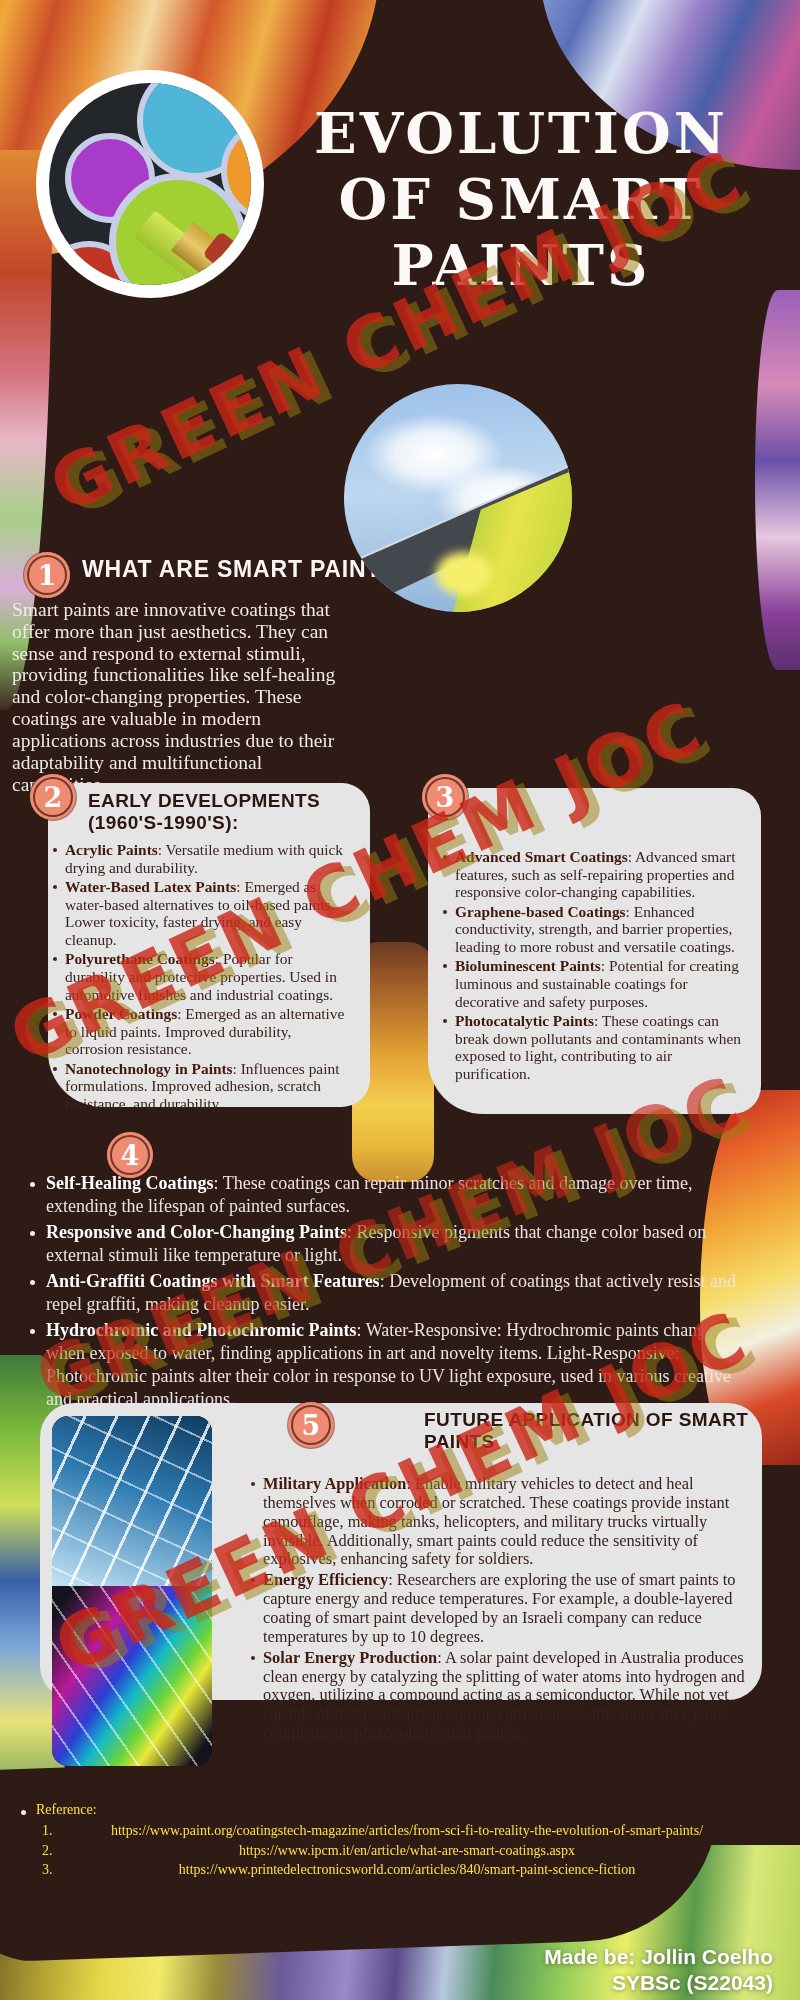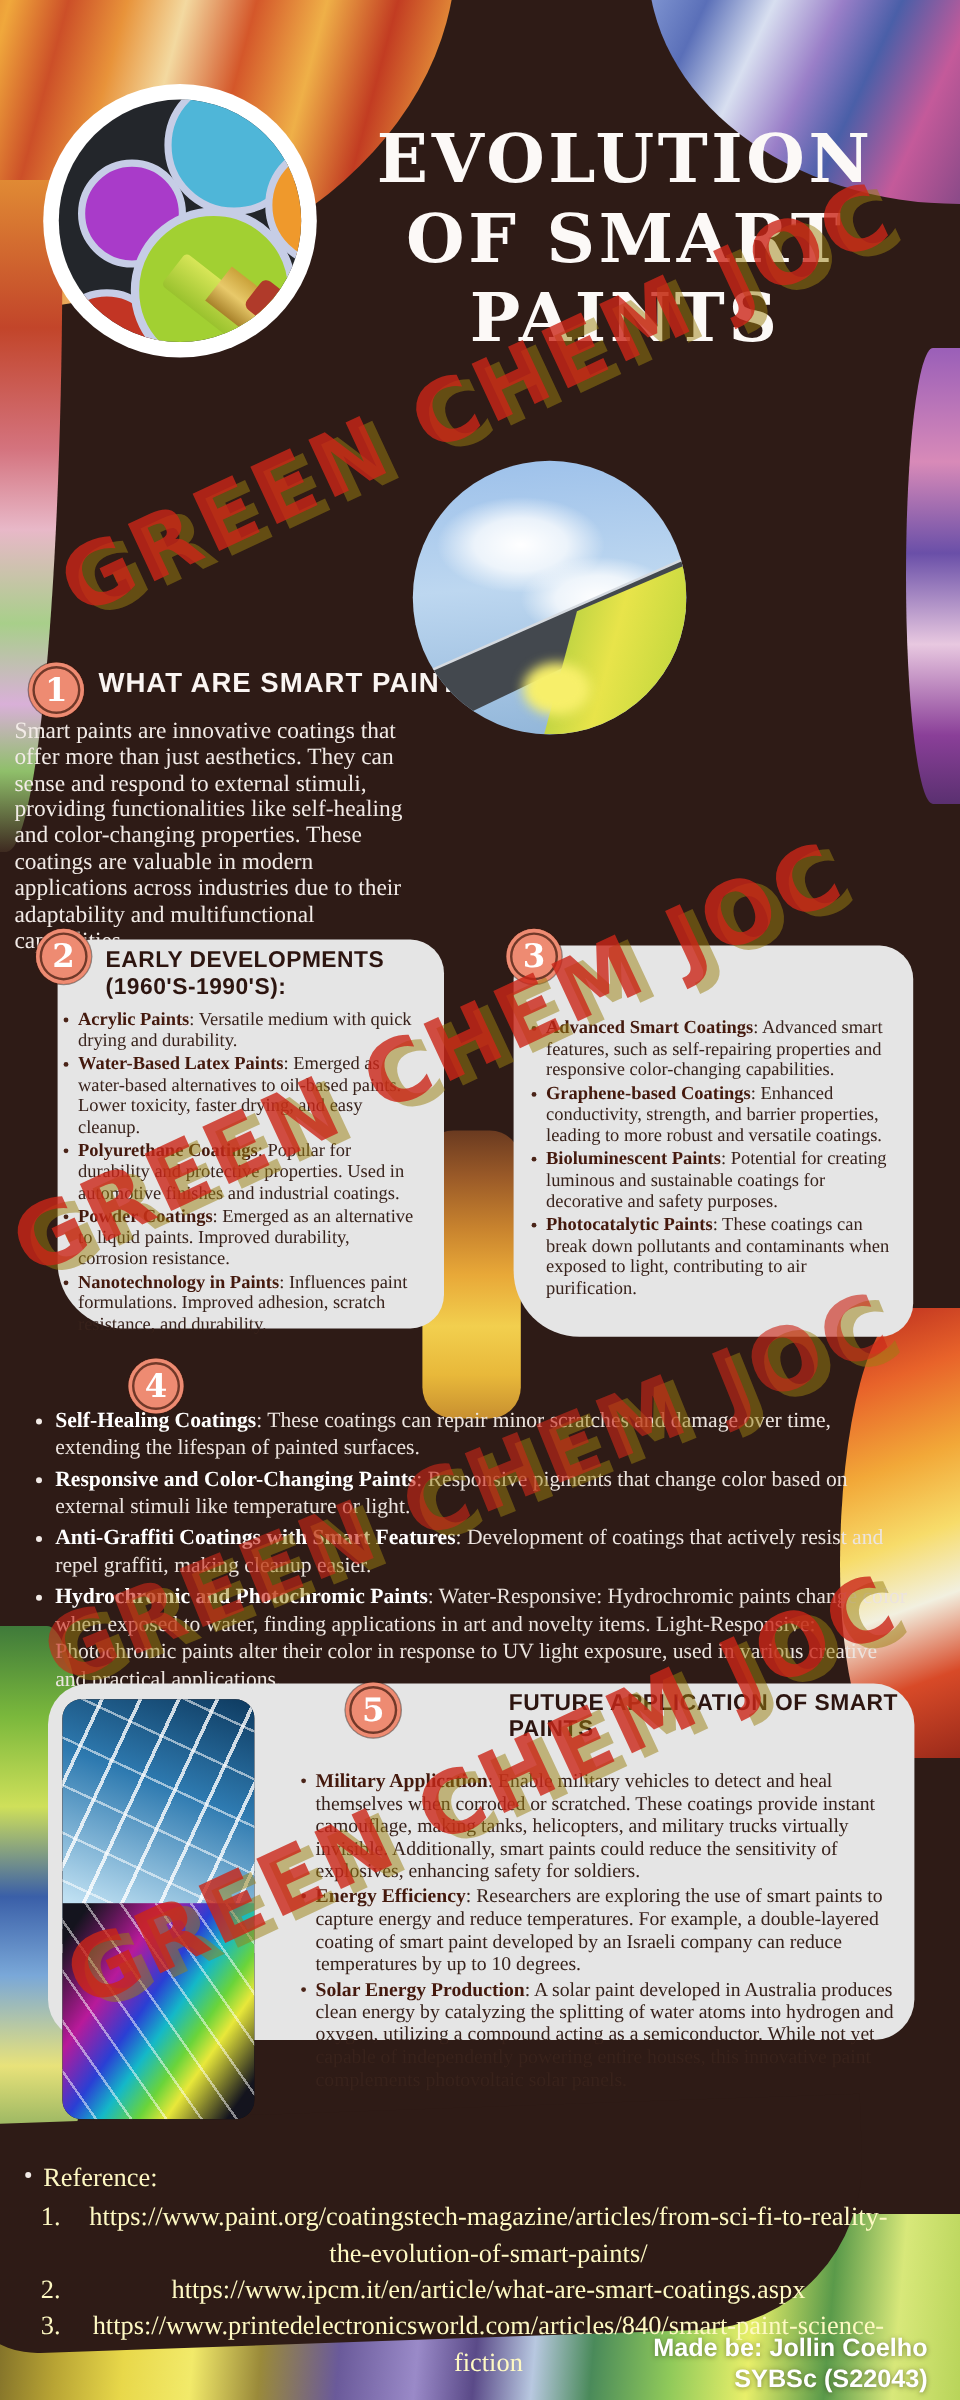--- a/index.html
+++ b/index.html
@@ -113,21 +113,21 @@
   .card-list li::before{content:"";position:absolute;left:3px;top:7px;width:4px;height:4px;border-radius:50%;background:#4a2418;}
   .term{font-weight:bold;color:#44190d;}
 
   #s4-heading{left:167px;top:1138px;z-index:2;color:#faf5f2;font-size:21px;letter-spacing:1px;}
   #s4-list{left:20px;top:1172px;width:738px;z-index:2;margin:0;padding:0;list-style:none;
     color:#ece4df;font-size:18px;line-height:1.28;}
   #s4-list li{position:relative;padding-left:26px;margin-bottom:3px;}
   #s4-list li::before{content:"";position:absolute;left:10px;top:10px;width:5px;height:5px;border-radius:50%;background:#f2ebe7;}
   #s4-list .term{color:#ffffff;}
 
-  #refs{left:14px;top:1800px;width:756px;z-index:2;color:#fef9c3;font-size:22px;line-height:1.38;}
+  #refs{left:14px;top:1800px;width:756px;z-index:2;color:#fde047;font-size:14px;line-height:1.38;}
   #refs-label{position:relative;padding-left:22px;}
   #refs-label::before{content:"";position:absolute;left:7px;top:10px;width:5px;height:5px;border-radius:50%;background:#f2ebe7;}
   #refs-list{margin:2px 0 0 0;padding-left:42px;list-style:decimal;word-wrap:break-word;width:700px;text-align:center;}
   #refs-list li{padding-left:2px;}
 
   #credit{right:27px;top:1944px;z-index:3;text-align:right;color:#ffffff;
     font-family:"Liberation Sans", sans-serif;font-weight:bold;font-size:21px;line-height:1.25;
     text-shadow:0 1px 4px rgba(40,40,20,.5);}
 
   .wm{position:absolute;z-index:6;pointer-events:none;white-space:nowrap;

